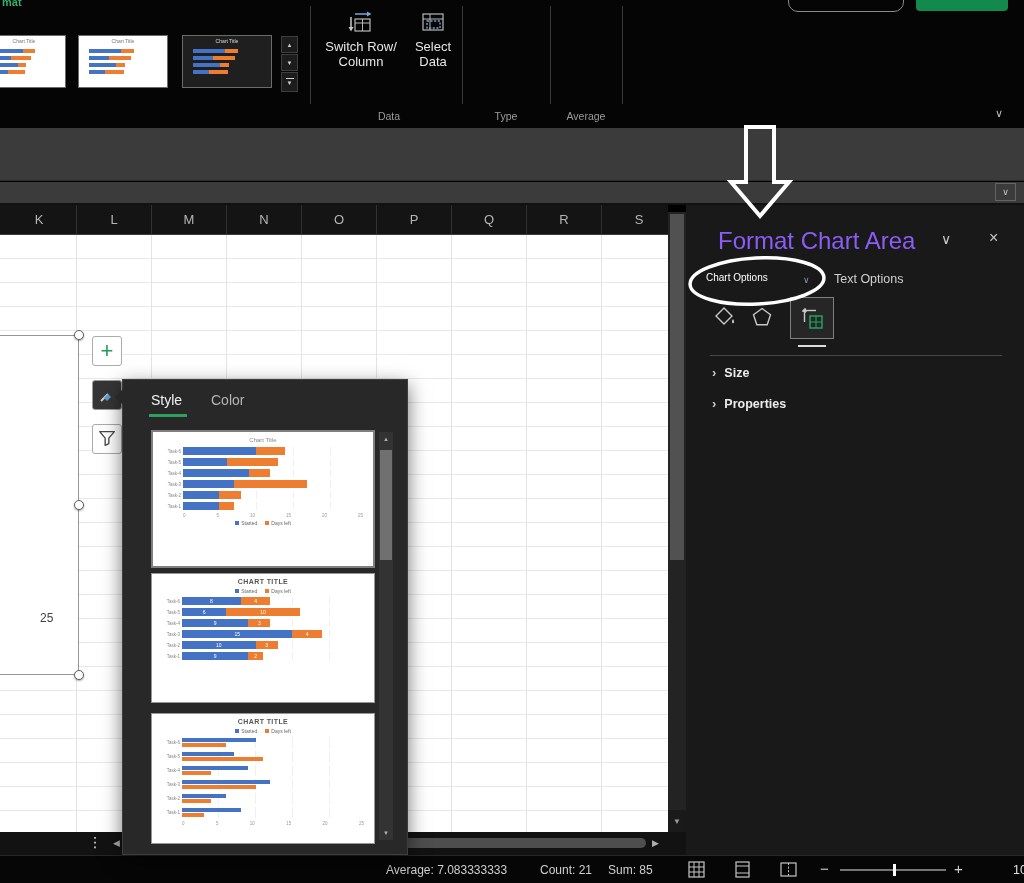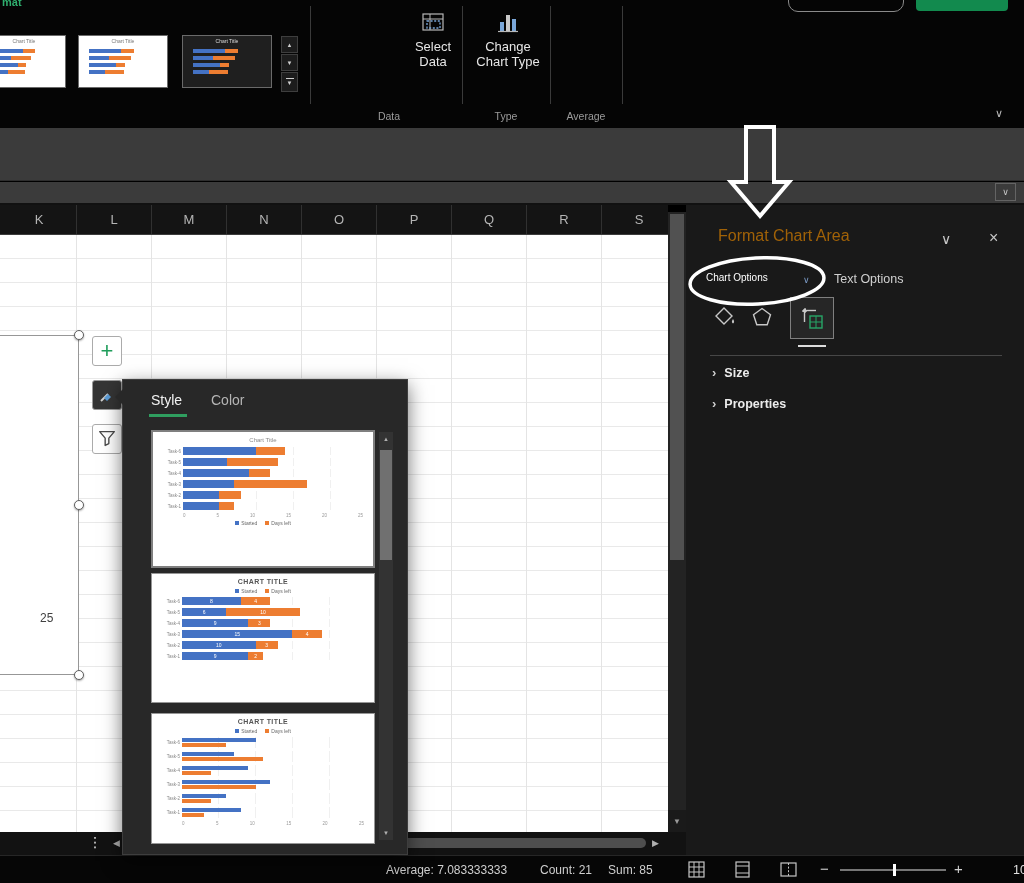--- a/index.html
+++ b/index.html
@@ -53,21 +53,21 @@
   #vthumb{position:absolute;left:2px;top:2px;width:14px;height:346px;background:#515151;cursor:pointer;}
   #vdown{position:absolute;left:0;bottom:0;width:18px;height:22px;background:#1a1a1a;color:#9a9a9a;font-size:8px;display:flex;align-items:center;justify-content:center;cursor:pointer;}
   #hscroll{position:absolute;left:0;top:832px;width:686px;height:23px;background:#121212;z-index:1;}
   .hs-kebab{position:absolute;left:88px;top:2px;font-size:14px;color:#e0e0e0;cursor:pointer;}
   .hs-left{position:absolute;left:113px;top:6px;font-size:9px;color:#b0b0b0;cursor:pointer;}
   .hs-right{position:absolute;left:652px;top:6px;font-size:9px;color:#b0b0b0;cursor:pointer;}
   #hthumb{position:absolute;left:136px;top:6px;width:510px;height:10px;background:#4e4e4e;border-radius:5px;cursor:pointer;}
 
   
   #pane{position:absolute;left:686px;top:205px;width:338px;height:650px;background:#191919;}
-  #pane-title{position:absolute;left:32px;top:22px;font-size:16px;color:#a16207;font-weight:400;}
+  #pane-title{position:absolute;left:32px;top:22px;font-size:24px;color:#8b5cf6;font-weight:400;}
   #pane-chevron{position:absolute;left:255px;top:26px;font-size:14px;color:#c8c8c8;cursor:pointer;}
   #pane-close{position:absolute;left:303px;top:24px;font-size:16px;color:#c8c8c8;cursor:pointer;}
   #tab-chart-options{position:absolute;left:20px;top:67px;font-size:10px;color:#fff;cursor:pointer;}
   #co-chevron{position:absolute;left:117px;top:70px;font-size:9px;color:#7d9dc9;cursor:pointer;}
   #tab-text-options{position:absolute;left:148px;top:67px;font-size:12.5px;color:#d0d0d0;cursor:pointer;}
   .pane-icon{position:absolute;top:100px;cursor:pointer;}
   #icon-fill{left:26px;} #icon-effects{left:64px;}
   #icon-sizeprops-box{position:absolute;left:104px;top:92px;width:44px;height:42px;border:1px solid #7f7f7f;background:#262626;box-sizing:border-box;display:flex;align-items:center;justify-content:center;cursor:pointer;}
   #sel-underline{position:absolute;left:112px;top:140px;width:28px;height:2px;background:#dcdcdc;}
   #pane-divider{position:absolute;left:24px;top:150px;width:292px;height:1px;background:#474747;}
@@ -200,42 +200,45 @@
     <div class="gal-btn" style="top:72px;height:20px;">
       <span class="gal-more-line"></span>
       <span>▼</span>
     </div>
 
     <div class="rib-divider" style="left:310px;"></div>
     <div class="rib-divider" style="left:462px;"></div>
     <div class="rib-divider" style="left:550px;"></div>
     <div class="rib-divider" style="left:622px;"></div>
 
+    <div class="rib-btn" style="left:318px;width:86px;">
+      <svg width="28" height="28" viewBox="0 0 28 28">
+        <path d="M8 6 H20" stroke="#7aa7d9" stroke-width="1.5" fill="none"></path>
+        <polygon points="20,3.5 24.5,6 20,8.5" fill="#7aa7d9"></polygon>
+        <path d="M4 9 V19" stroke="#c8c8c8" stroke-width="1.5" fill="none"></path>
+        <polygon points="1.5,19 6.5,19 4,23.5" fill="#c8c8c8"></polygon>
+        <rect x="8" y="11" width="15" height="12" fill="none" stroke="#b8b8b8" stroke-width="1.2"></rect>
+        <line x1="8" y1="15" x2="23" y2="15" stroke="#b8b8b8" stroke-width="1"></line>
+        <line x1="15.5" y1="11" x2="15.5" y2="23" stroke="#b8b8b8" stroke-width="1"></line>
+      </svg>
+      <div class="rib-label">Switch Row/</div>
+      <div class="rib-label">Column</div>
+    </div>
 
     <div class="rib-btn" style="left:406px;width:54px;">
       <svg width="28" height="28" viewBox="0 0 28 28">
         <rect x="4" y="6" width="20" height="16" fill="none" stroke="#b8b8b8" stroke-width="1.2"></rect>
         <line x1="4" y1="11" x2="24" y2="11" stroke="#b8b8b8" stroke-width="1"></line>
         <line x1="11" y1="6" x2="11" y2="22" stroke="#b8b8b8" stroke-width="1"></line>
         <rect x="8" y="13" width="13" height="7" fill="none" stroke="#7aa7d9" stroke-width="1.3" stroke-dasharray="2 1.6"></rect>
       </svg>
       <div class="rib-label">Select</div>
       <div class="rib-label">Data</div>
     </div>
 
-    <div class="rib-btn" style="left:470px;width:76px;">
-      <svg width="28" height="28" viewBox="0 0 28 28">
-        <rect x="6" y="14" width="4" height="9" fill="#7aa7d9"></rect>
-        <rect x="12" y="7" width="4" height="16" fill="#c9c9c9"></rect>
-        <rect x="18" y="11" width="4" height="12" fill="#7aa7d9"></rect>
-        <line x1="4" y1="23.5" x2="24" y2="23.5" stroke="#b8b8b8" stroke-width="1.2"></line>
-      </svg>
-      <div class="rib-label">Change</div>
-      <div class="rib-label">Chart Type</div>
-    </div>
 
 
     <div class="group-label" style="left:316px;width:146px;">Data</div>
     <div class="group-label" style="left:462px;width:88px;">Type</div>
     <div class="group-label" style="left:550px;width:72px;">Average</div>
 
     <div class="rib-collapse">
       <span>∨</span>
     </div>
   </div>

